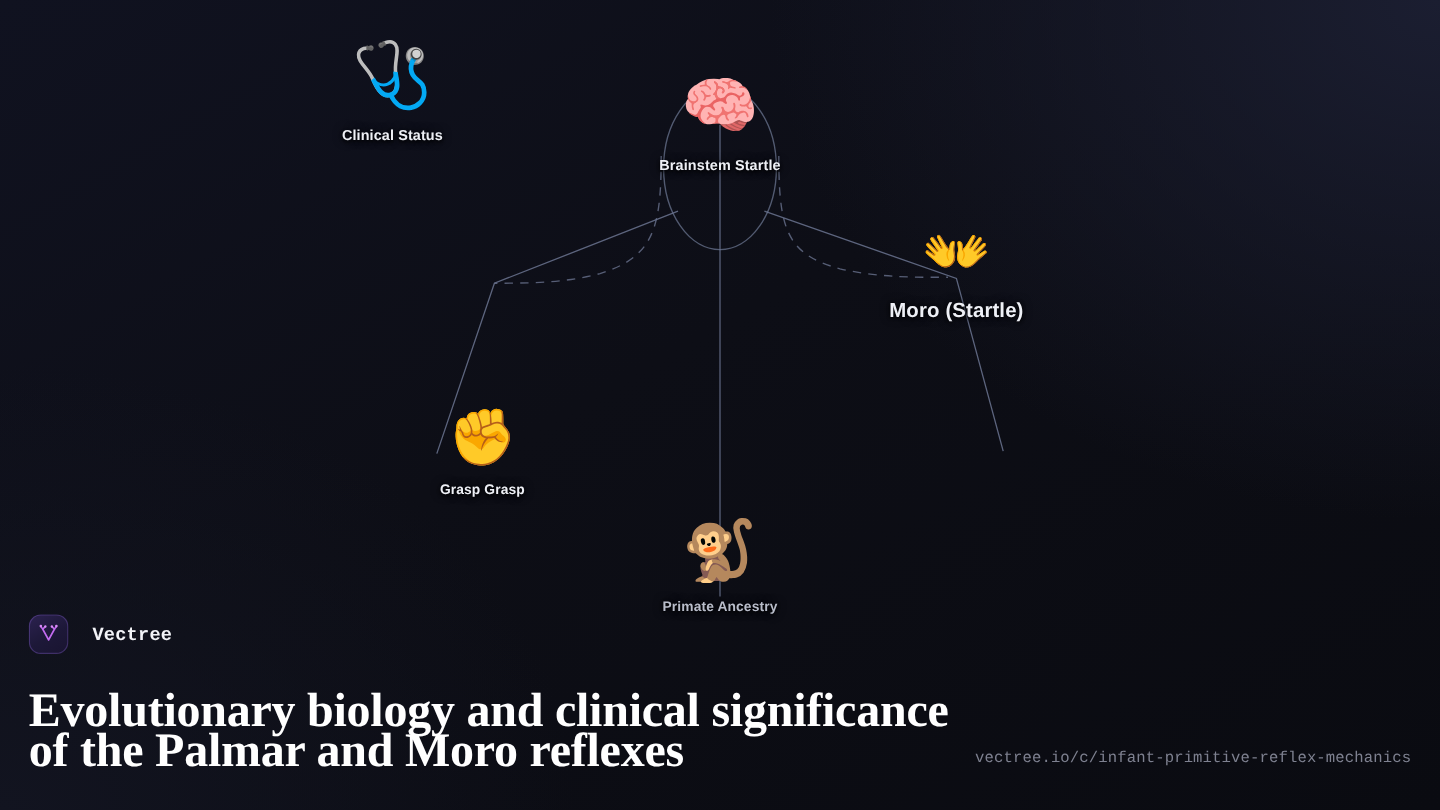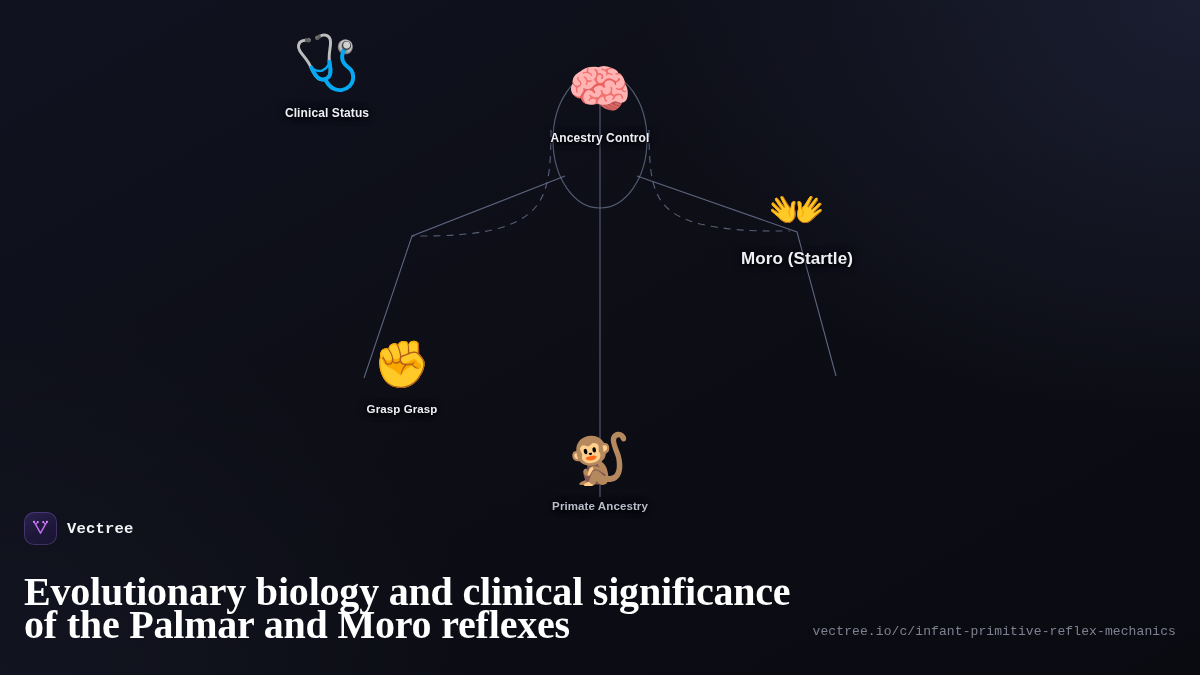--- a/index.html
+++ b/index.html
@@ -50,21 +50,21 @@
     text-shadow: 0 1px 3px rgba(0,0,0,0.9), 0 0 8px rgba(0,0,0,0.8);
   }
 
   
   #brand {
     position: absolute;
     left: 24px;
     top: 512px;
     display: flex;
     align-items: center;
-    gap: 10px;
+    gap: 20px;
   }
   #brand-mark {
     width: 33px;
     height: 33px;
     border-radius: 10px;
     background: linear-gradient(150deg, #2c2250 0%, #1d1838 55%, #191430 100%);
     box-shadow: inset 0 0 0 1px rgba(150,110,230,0.30);
     display: flex;
     align-items: center;
     justify-content: center;
@@ -120,21 +120,21 @@
     <ellipse cx="600" cy="140" rx="47" ry="68" fill="none" stroke="#6e7894" stroke-width="1.15" opacity="0.72"></ellipse>
   </svg>
 
   <div class="node" style="left:327px; top:78px;">
     <span class="glyph" style="font-size:54px;">🩺</span>
     <span class="caption" style="color:#eef0f6; font-size:12px;">Clinical Status</span>
   </div>
 
   <div class="node" style="left:600px; top:104px;">
     <span class="glyph" style="font-size:52px;">🧠</span>
-    <span class="caption" style="color:#eef0f6; font-size:12px;">Ancestry Control</span>
+    <span class="caption" style="color:#eef0f6; font-size:12px;">Brainstem Startle</span>
   </div>
 
   <div class="node" style="left:797px; top:228px;">
     <span class="glyph" style="font-size:46px;">👐</span>
     <span class="caption" style="color:#eef0f6; font-size:17px;">Moro (Startle)</span>
   </div>
 
   <div class="node" style="left:402px; top:378px;">
     <span class="glyph" style="font-size:46px;">✊</span>
     <span class="caption" style="color:#eef0f6; font-size:11.5px;">Grasp Grasp</span>

